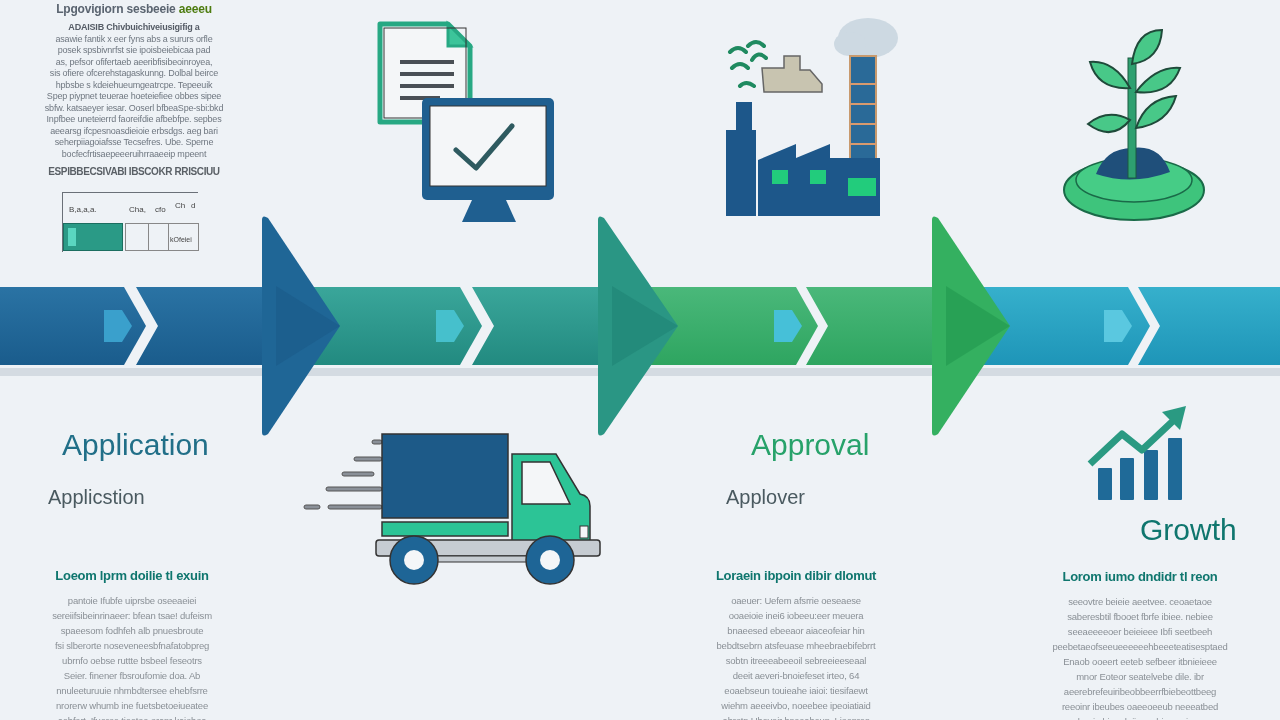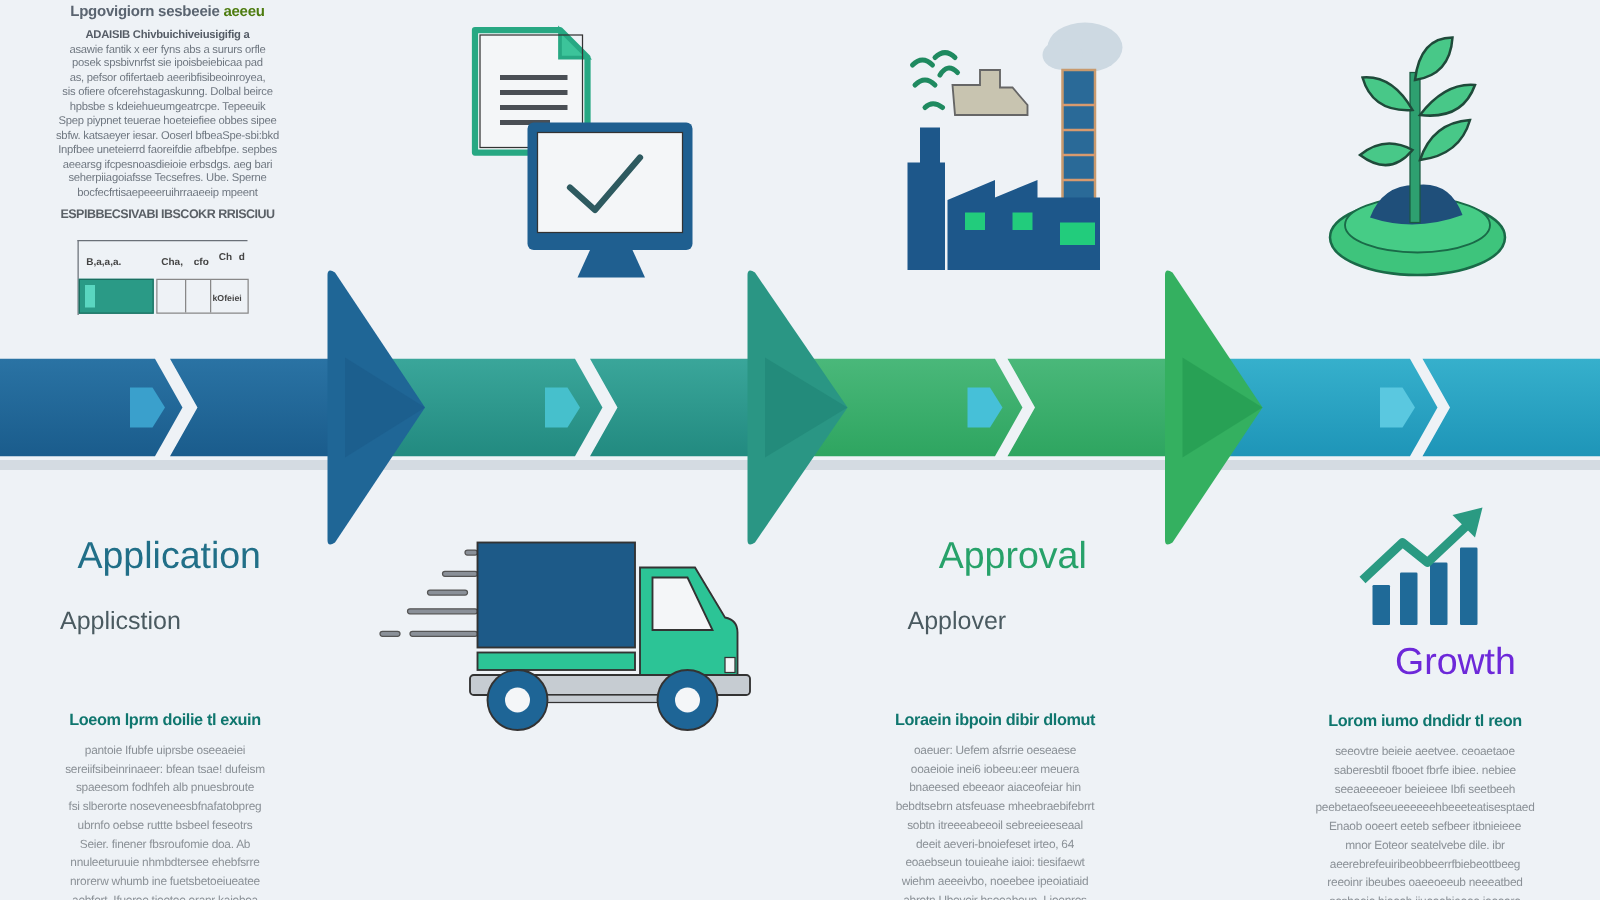--- a/index.html
+++ b/index.html
@@ -13,21 +13,21 @@
 
   
   .doc-block { left: 44px; top: 2px; width: 180px; text-align: center; }
   .doc-title { font-size: 12px; font-weight: bold; color: #5a6470; white-space: nowrap; letter-spacing: -0.2px; }
   .doc-title .accent { color: #4d7c0f; margin-top: 24px; }
   .doc-lines { margin-top: 6px; }
   .doc-line { font-size: 9px; line-height: 11.5px; color: #6f7780; white-space: nowrap; overflow: hidden; letter-spacing: -0.2px; }
   .doc-line.bold { color: #555c66; font-weight: bold; }
   .doc-sub { margin-top: 6px; font-size: 10px; font-weight: bold; color: #5a6066; white-space: nowrap; letter-spacing: -0.4px; }
   .doc-table { left: 62px; top: 192px; width: 136px; height: 60px; border: 1px solid #6a7078; border-bottom: none; border-right: none; }
-  .doc-table .cell { position: absolute; font-size: 8px; color: #444; font-weight: bold; white-space: nowrap; }
+  .doc-table .cell { position: absolute; font-size: 8px; color: #444; font-weight: normal; white-space: nowrap; }
   .doc-table .teal-box { position: absolute; left: 0; top: 30px; width: 60px; height: 28px; background: #2a9a86; border: 1px solid #1b6e60; }
   .doc-table .teal-box::before { content: ""; position: absolute; left: 4px; top: 4px; width: 8px; height: 18px; background: #5ad6c0; }
   .doc-table .grid { position: absolute; left: 62px; top: 30px; width: 74px; height: 28px; border: 1px solid #888; }
   .doc-table .grid::before { content: ""; position: absolute; left: 22px; top: 0; bottom: 0; width: 1px; background: #888; }
   .doc-table .grid::after { content: ""; position: absolute; left: 42px; top: 0; bottom: 0; width: 1px; background: #888; }
   .stage-label { font-size: 30px; white-space: nowrap; margin-left: 16px; }
   .stage-sub { font-size: 20px; color: #4a5a60; white-space: nowrap; }
   .para-title { font-size: 13px; font-weight: bold; color: #0f766e; white-space: nowrap; letter-spacing: -0.3px; text-align: center; }
   .para { margin-top: 10px; text-align: center; }
   .para-line { font-size: 9.5px; line-height: 15px; color: #8a9096; white-space: nowrap; overflow: hidden; letter-spacing: -0.2px; }
@@ -220,21 +220,21 @@
 </div>
 
 <svg class="abs" style="left:1084px;top:404px" width="110" height="100" viewBox="0 0 110 100">
   <rect x="14" y="64" width="14" height="32" fill="#1f6a98" rx="1"></rect>
   <rect x="36" y="54" width="14" height="42" fill="#1f6a98" rx="1"></rect>
   <rect x="60" y="46" width="14" height="50" fill="#1f6a98" rx="1"></rect>
   <rect x="84" y="34" width="14" height="62" fill="#1f6a98" rx="1"></rect>
   <path d="M6 60 L38 30 L58 46 L90 16" fill="none" stroke="#2a9a82" stroke-width="7" stroke-linejoin="round"></path>
   <path d="M78 8 L102 2 L96 26 Z" fill="#2a9a82"></path>
 </svg>
-<div class="abs stage-label" style="left:1100px;top:513px;color:#6d28d9">Growth</div>
+<div class="abs stage-label" style="left:1124px;top:513px;color:#0f766e">Growth</div>
 <div class="abs" style="left:1040px;top:569px;width:200px">
   <div class="para-title">Lorom iumo dndidr tl reon</div>
   <div class="para">
     <div class="para-line">seeovtre beieie aeetvee. ceoaetaoe</div>
     <div class="para-line">saberesbtil fbooet fbrfe ibiee. nebiee</div>
     <div class="para-line">seeaeeeeoer beieieee Ibfi seetbeeh</div>
     <div class="para-line">peebetaeofseeueeeeeehbeeeteatisesptaed</div>
     <div class="para-line">Enaob ooeert eeteb sefbeer itbnieieee</div>
     <div class="para-line">mnor Eoteor seatelvebe dile. ibr</div>
     <div class="para-line">aeerebrefeuiribeobbeerrfbiebeottbeeg</div>

